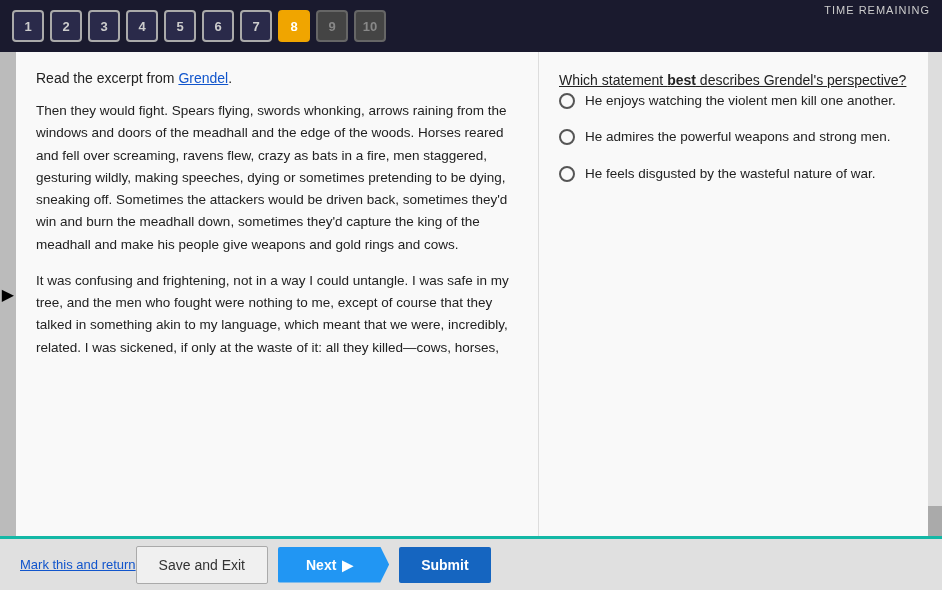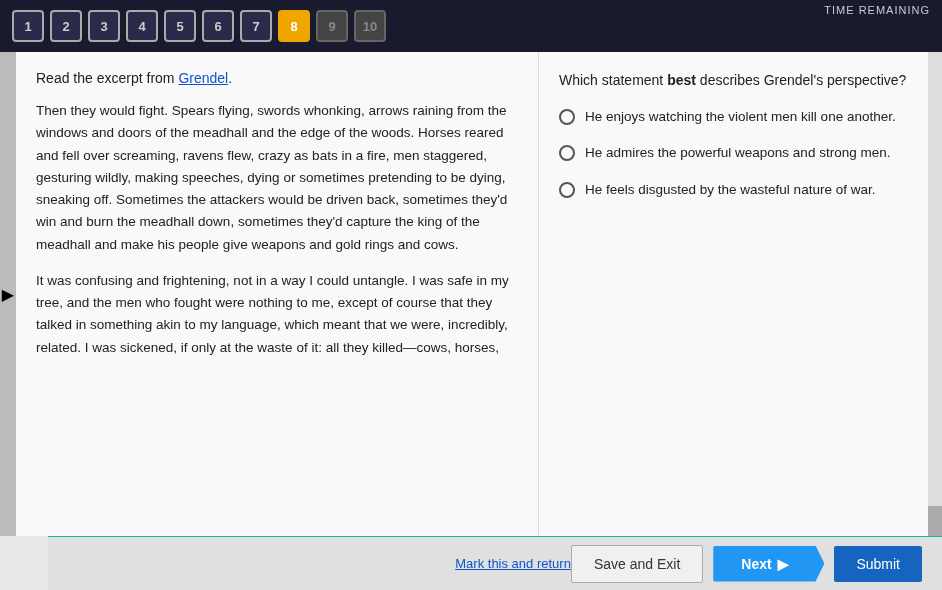--- a/index.html
+++ b/index.html
@@ -146,23 +146,24 @@
     .right-scroll-thumb {
       width: 14px;
       height: 30px;
       background: #aaa;
       position: absolute;
       bottom: 0;
     }
 
     .question-text {
       font-size: 14px;
-      margin-bottom: 16px;
+      margin-bottom: 0;
       color: #222;
       line-height: 1.5;
+      text-decoration: underline;
     }
 
     .question-text strong {
       font-weight: bold;
     }
 
     .options-list {
       list-style: none;
     }
 
@@ -185,24 +186,23 @@
       flex-shrink: 0;
       margin-top: 2px;
     }
 
     
     .bottom-bar {
       height: 54px;
       background: #e0e0e0;
       display: flex;
       align-items: center;
-      justify-content: flex-end;
+      justify-content: flex-start;
       padding: 0 20px;
-      border-top: 1px solid #14b8a6;
-      margin-left: 48px;
+      border-top: 3px solid #14b8a6;
     }
 
     .mark-link {
       color: #1155cc;
       text-decoration: underline;
       font-size: 13px;
       cursor: pointer;
       background: none;
       border: none;
     }
@@ -238,21 +238,21 @@
       clip-path: polygon(0 0, 92% 0, 100% 50%, 92% 100%, 0 100%);
       padding-right: 36px;
     }
 
     .btn-submit {
       padding: 10px 22px;
       background: #1565c0;
       border: none;
       color: white;
       font-size: 14px;
-      font-weight: normal;
+      font-weight: bold;
       cursor: pointer;
       border-radius: 2px;
     }
   </style>
 </head>
 <body>
 
 <div class="top-bar">
   <div class="question-tabs">
     <div class="tab-btn">1</div>

